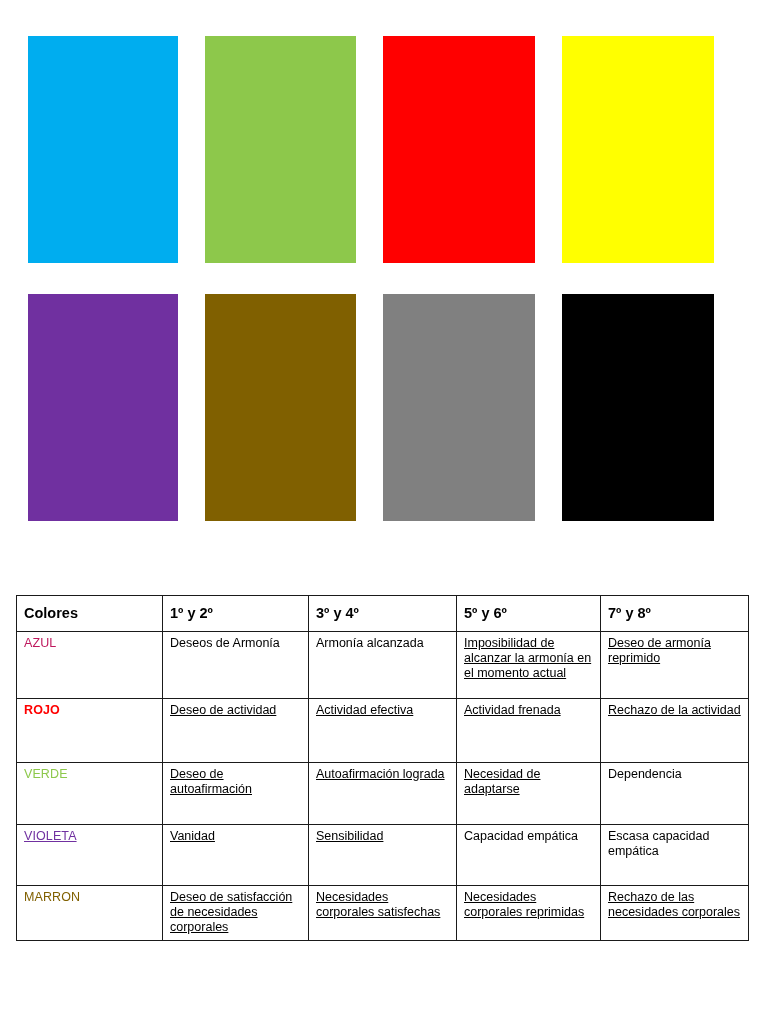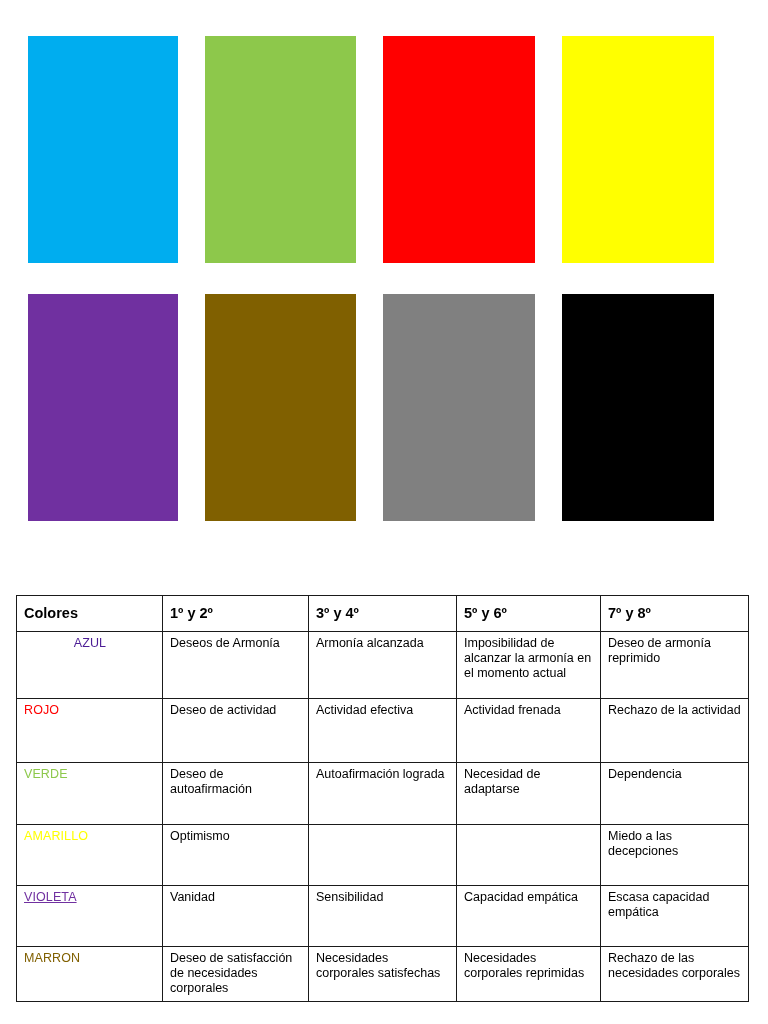--- a/index.html
+++ b/index.html
@@ -87,21 +87,21 @@
   tr.r-azul     td { height: 58px; }
   tr.r-rojo     td { height: 55px; }
   tr.r-verde    td { height: 53px; }
   tr.r-amarillo td { height: 52px; }
   tr.r-negro    td { height: 55px; }
   tr.r-violeta  td { height: 52px; }
   tr.r-marron   td { height: 46px; }
 
   
   td.v-mid { vertical-align: middle; }
-  td.v-top { vertical-align: top; }
+  td.v-top { vertical-align: top; text-decoration: underline; }
 
   
   td.nowrap-overflow {
     white-space: nowrap;
     overflow: visible;
   }
 </style>
 </head>
 <body>
 
@@ -132,46 +132,39 @@
     <tr>
       <th>Colores</th>
       <th>1º y 2º</th>
       <th>3º y 4º</th>
       <th>5º y 6º</th>
       <th>7º y 8º</th>
     </tr>
   </thead>
   <tbody>
     <tr class="r-azul">
-      <td class="color-name" style="color: #4c1d95; text-align: center;">AZUL</td>
+      <td class="color-name" style="color: #be185d;">AZUL</td>
       <td class="v-mid">Deseos de Armonía</td>
       <td class="v-mid">Armonía alcanzada</td>
       <td class="v-top">Imposibilidad de alcanzar la armonía en el momento actual</td>
       <td class="v-top">Deseo de armonía reprimido</td>
     </tr>
     <tr class="r-rojo">
-      <td class="color-name" style="color: rgb(255, 0, 0);">ROJO</td>
+      <td class="color-name" style="color: rgb(255, 0, 0); font-weight: bold;">ROJO</td>
       <td class="v-top">Deseo de actividad</td>
       <td class="v-top">Actividad efectiva</td>
       <td class="v-top">Actividad frenada</td>
       <td class="v-top">Rechazo de la actividad</td>
     </tr>
     <tr class="r-verde">
       <td class="color-name" style="color: rgb(141, 200, 75);">VERDE</td>
       <td class="v-top">Deseo de autoafirmación</td>
       <td class="v-top">Autoafirmación lograda</td>
       <td class="v-top">Necesidad de adaptarse</td>
       <td class="v-mid">Dependencia</td>
-    </tr>
-    <tr class="r-amarillo">
-      <td class="color-name" style="color: rgb(255, 255, 0);">AMARILLO</td>
-      <td class="v-top">Optimismo</td>
-      <td class="v-top"></td>
-      <td class="v-top"></td>
-      <td class="v-mid">Miedo a las decepciones</td>
     </tr>
     <tr class="r-violeta">
       <td class="color-name" style="color: rgb(112, 48, 160); text-decoration: underline;">VIOLETA</td>
       <td class="v-top">Vanidad</td>
       <td class="v-top">Sensibilidad</td>
       <td class="v-mid">Capacidad empática</td>
       <td class="v-mid">Escasa capacidad empática</td>
     </tr>
     <tr class="r-marron">
       <td class="color-name" style="color: rgb(128, 96, 0);">MARRON</td>

